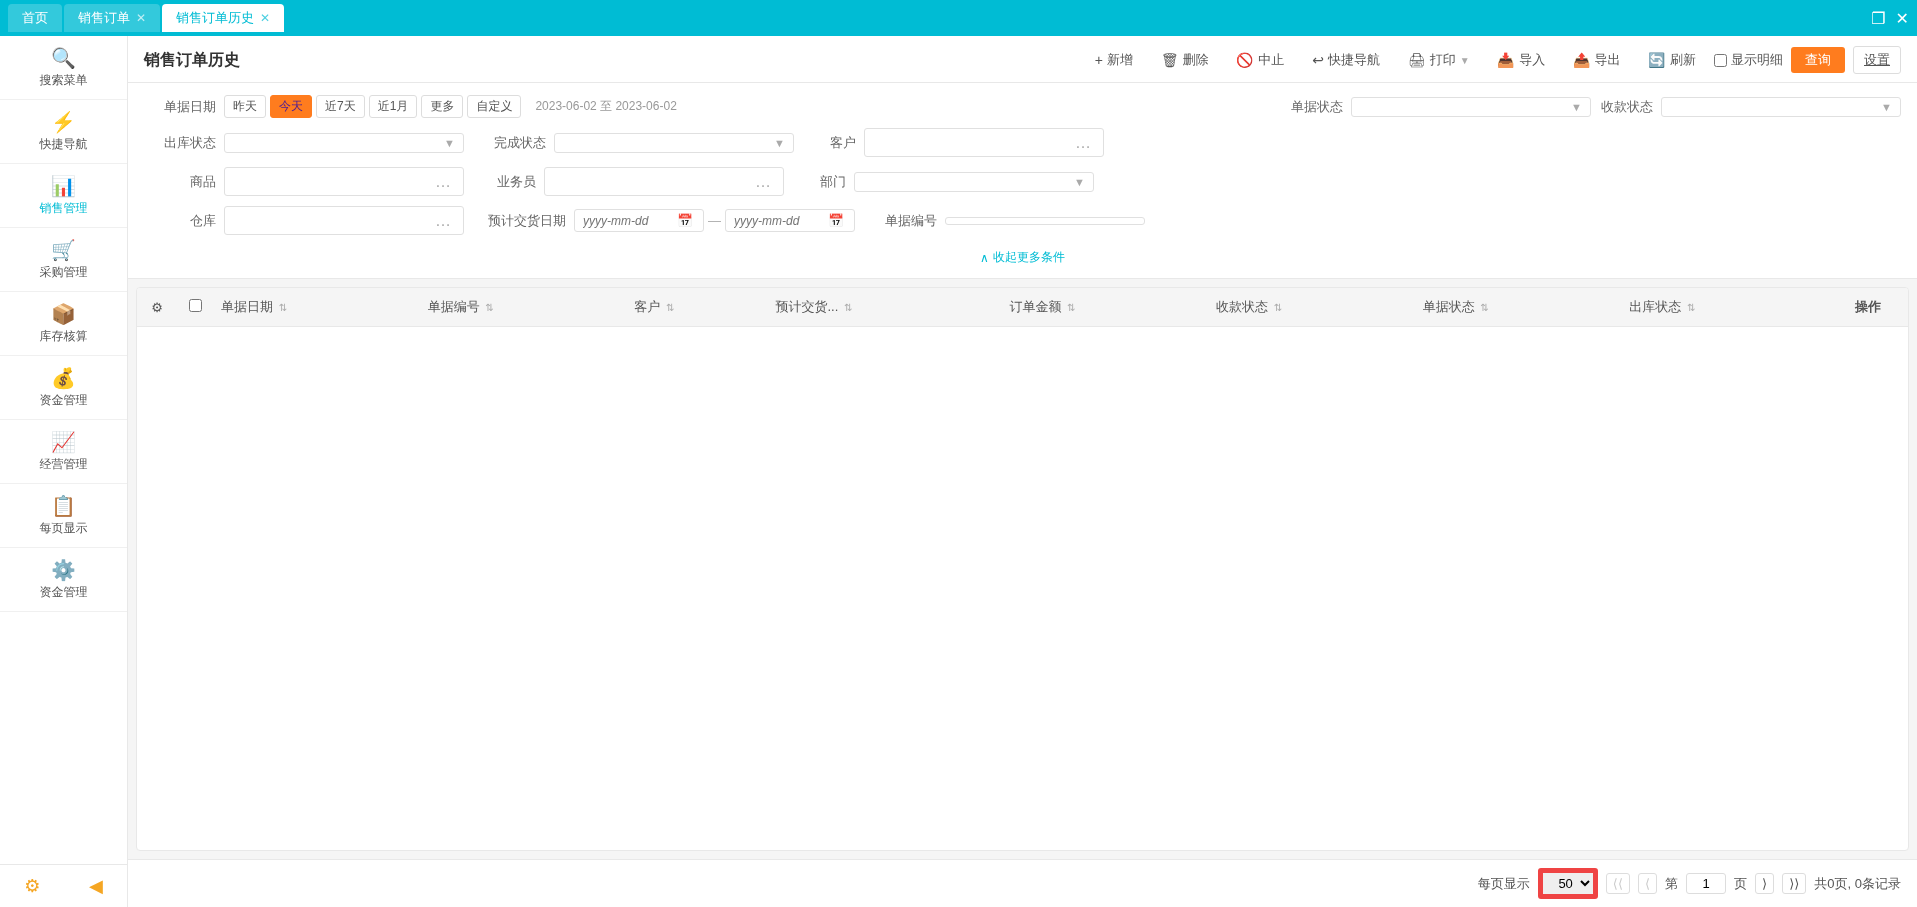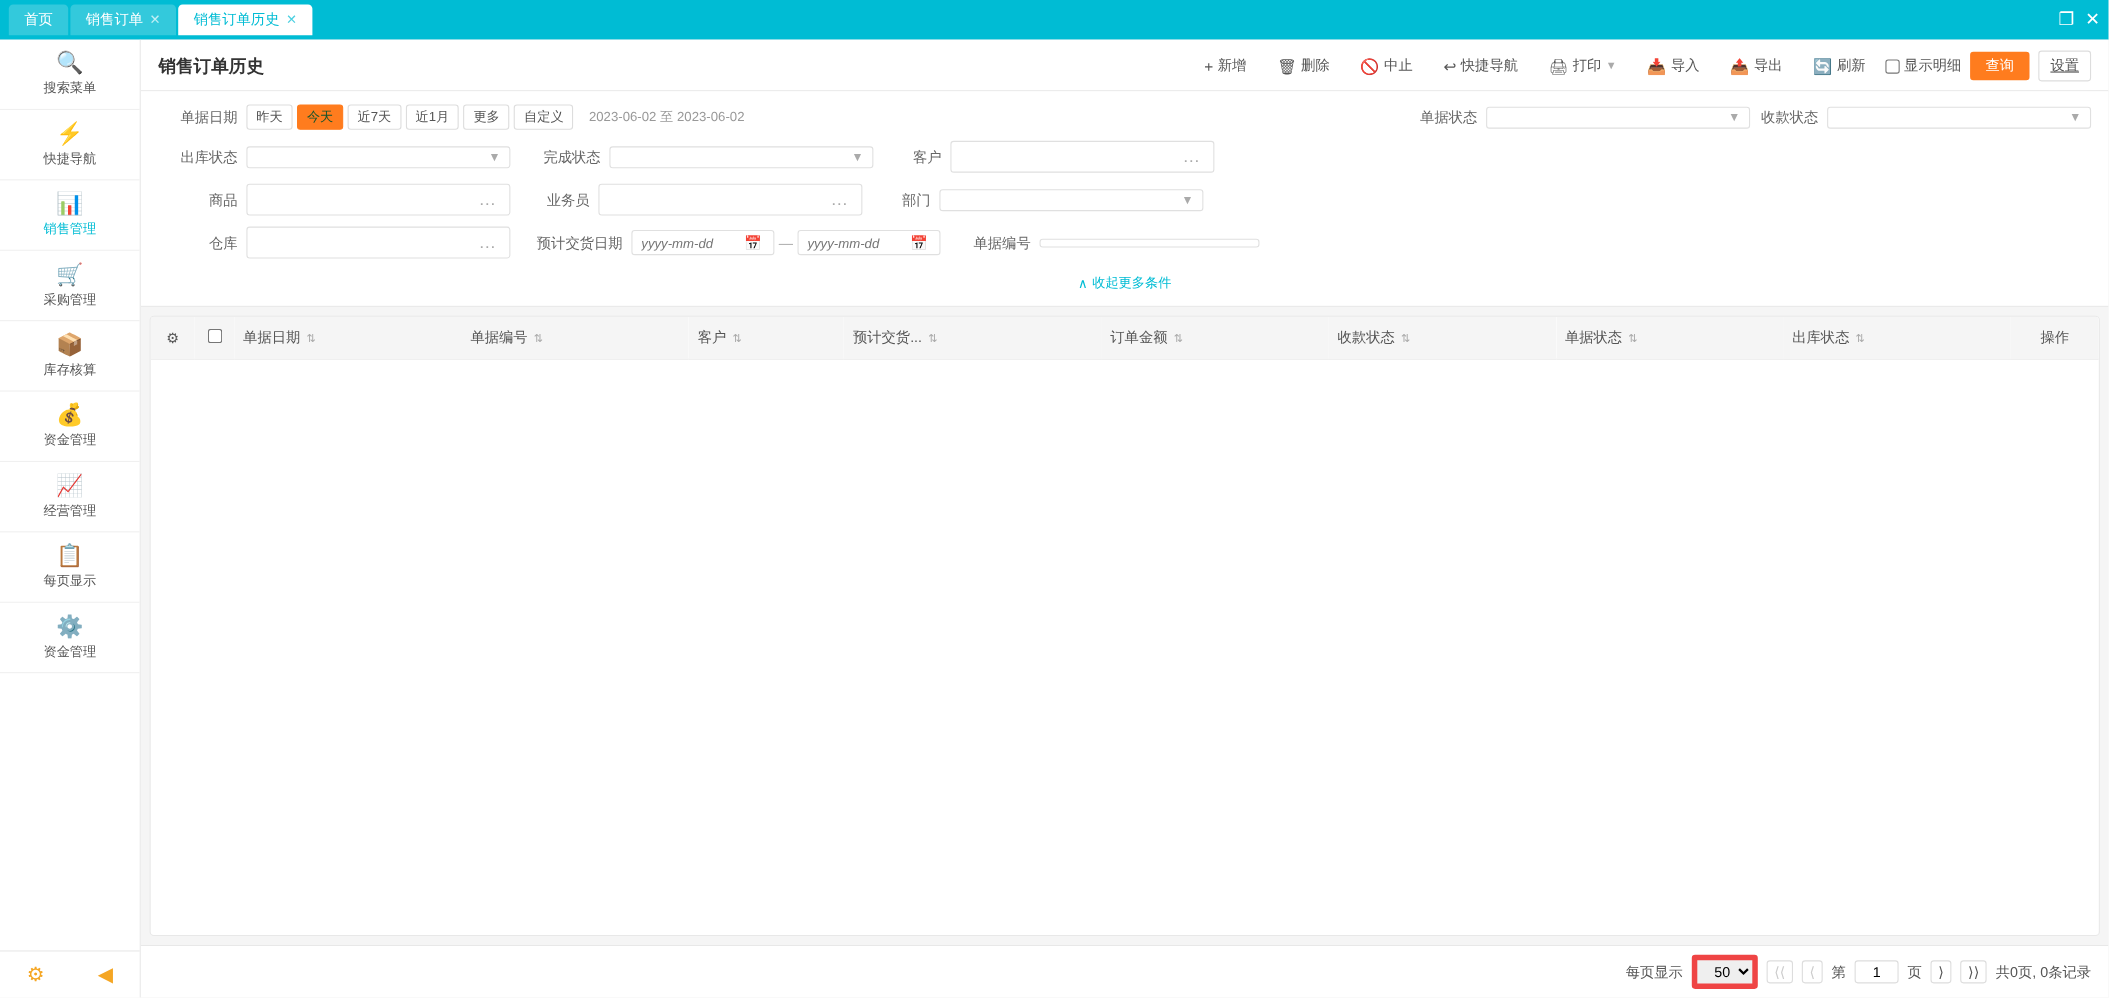--- a/index.html
+++ b/index.html
@@ -188,21 +188,21 @@
       padding: 2px 8px;
       border: 1px solid #ddd;
       border-radius: 3px;
       cursor: pointer;
       font-size: 12px;
       color: #555;
       background: #fff;
     }
     .date-quick-btn.active {
       background: #ff7c1e;
-      color: #14532d;
+      color: #4c1d95;
       border-color: #ff7c1e;
     }
     .date-range-text {
       font-size: 12px;
       color: #999;
       margin-left: 8px;
     }
     .filter-select {
       display: flex;
       align-items: center;
@@ -295,21 +295,21 @@
       text-align: left;
       font-weight: normal;
       color: #555;
       border-bottom: 1px solid #e8e8e8;
       white-space: nowrap;
     }
     th.sortable { cursor: pointer; }
     .sort-icon { font-size: 10px; color: #aaa; margin-left: 2px; }
     .th-settings { width: 40px; text-align: center; }
     .th-checkbox { width: 36px; text-align: center; }
-    .th-ops { width: 80px; text-align: center; }
+    .th-ops { width: 80px; text-align: center; font-weight: bold; }
 
     
     .empty-state {
       display: flex;
       flex-direction: column;
       align-items: center;
       justify-content: center;
       padding: 80px 0 40px;
       color: #bbb;
       font-size: 13px;

